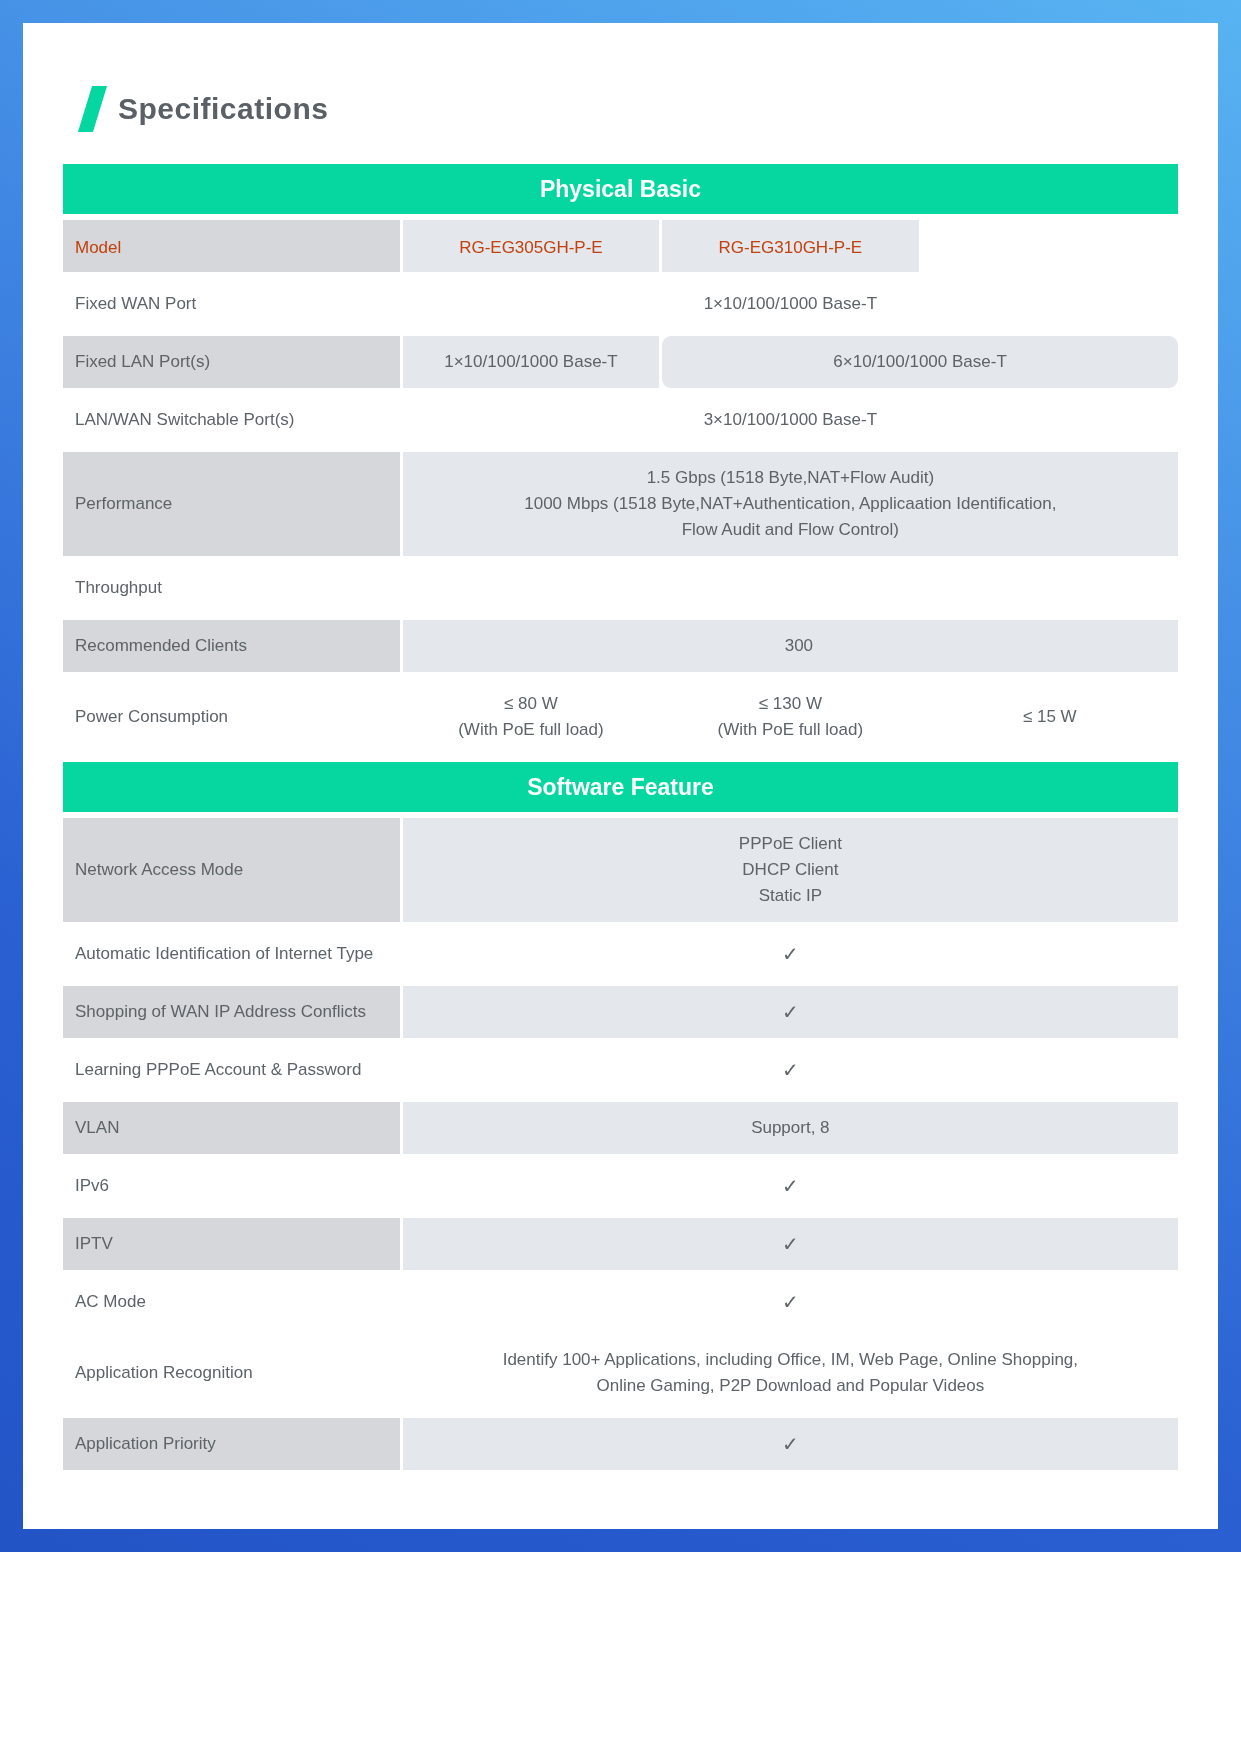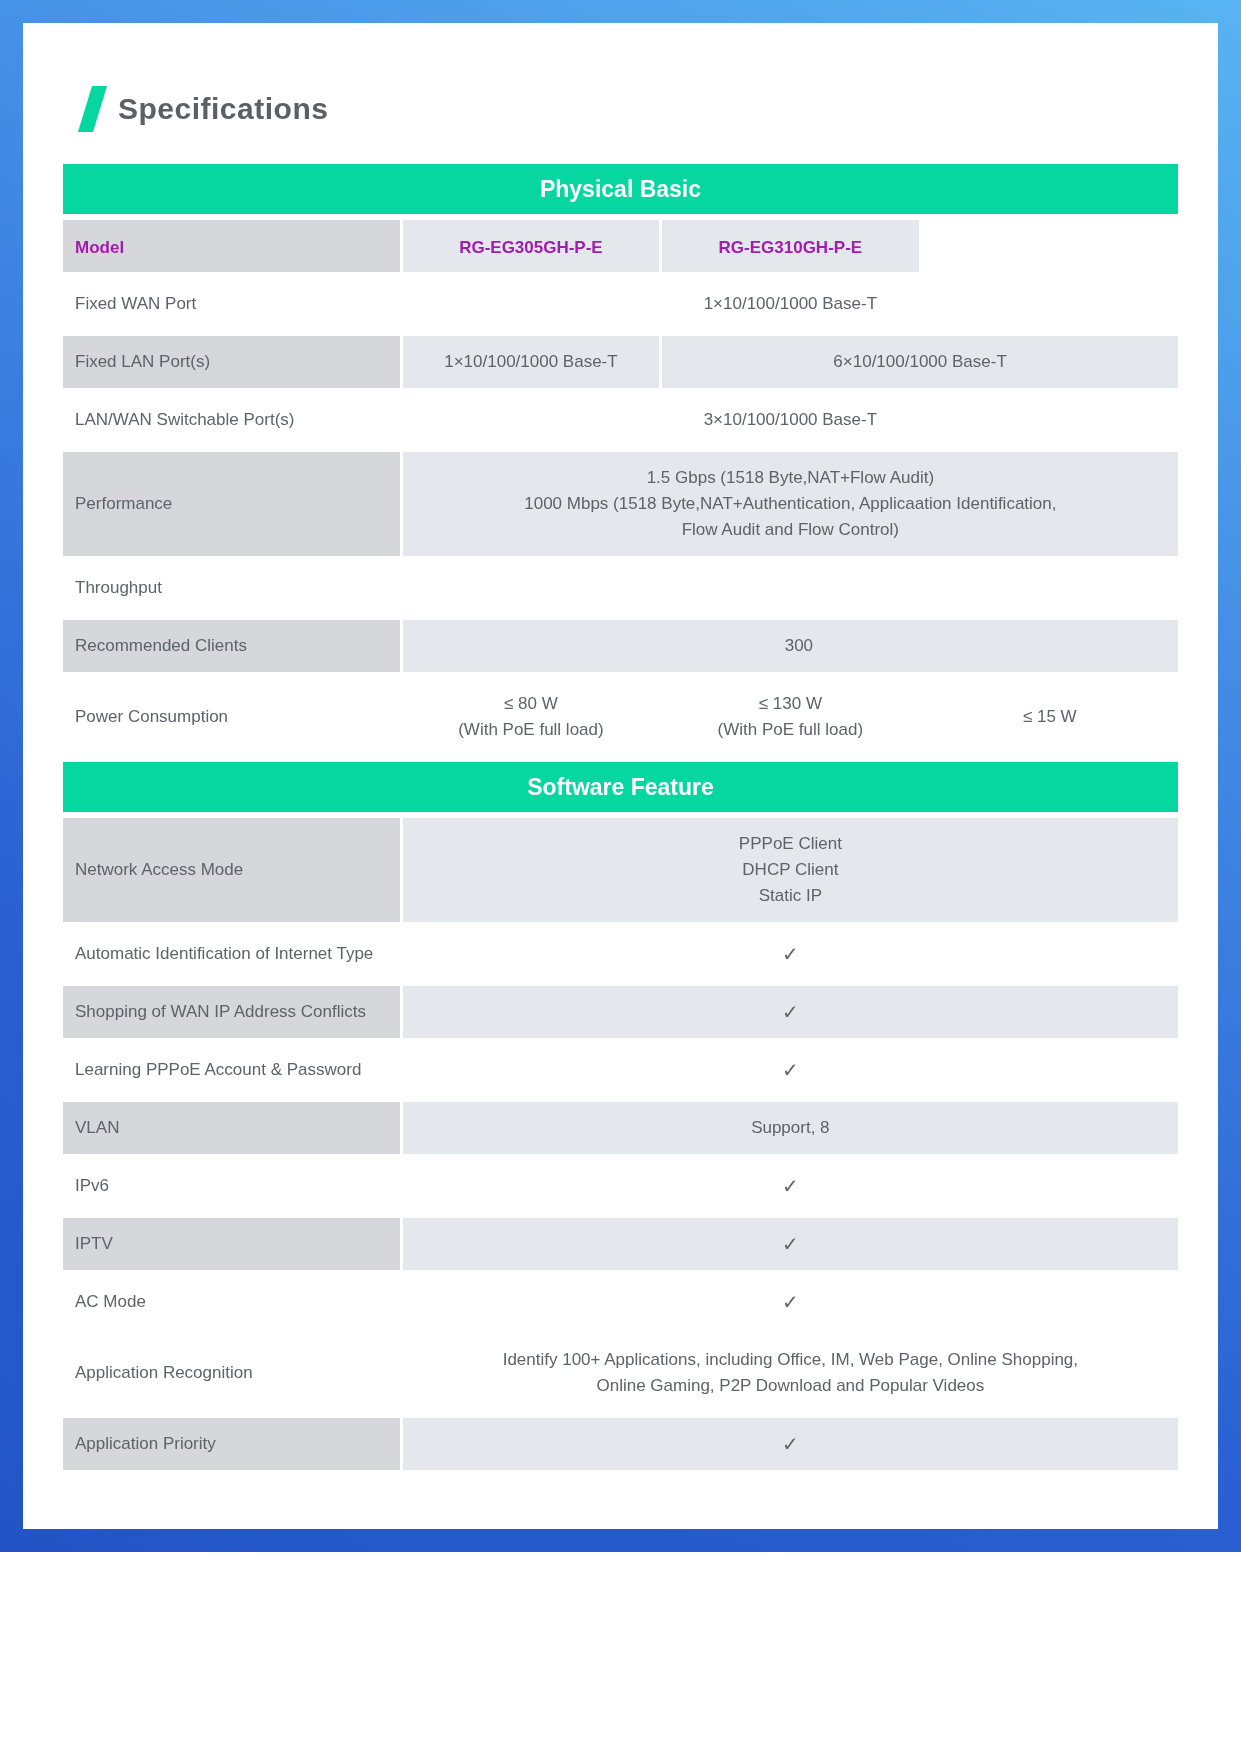--- a/index.html
+++ b/index.html
@@ -40,21 +40,21 @@
   .cell {
     min-height:52px;
     display:flex; flex-direction:column; justify-content:center;
     font-size:17px; color:#5d6368; line-height:26px;
     padding:13px 8px;
   }
   .label-cell { align-items:flex-start; text-align:left; padding-left:12px; padding-right:16px; }
   .value-cell { align-items:center; text-align:center; }
   .row.shaded .label-cell { background:#d5d7da; }
   .row.shaded .value-cell { background:#e4e7ec; }
-  .row.header-row .cell { font-weight:bold; color:#a21caf; padding-top:12px; padding-bottom:8px; }
+  .row.header-row .cell { font-weight:normal; color:#c2410c; padding-top:12px; padding-bottom:8px; }
   .check-cell .line { font-size:20px; color:#60666b; }
 </style>
 </head>
 <body>
 
 <div class="page">
   <div class="card">
     <div class="title-block">
       <div class="slash"></div>
       <div class="page-title">Specifications</div>
@@ -74,21 +74,21 @@
           <div class="cell label-cell">Fixed WAN Port</div>
           <div class="cell value-cell" style="grid-column: span 3;">
             <div class="line">1×10/100/1000 Base-T</div>
           </div>
         </div>
         <div class="row shaded">
           <div class="cell label-cell">Fixed LAN Port(s)</div>
           <div class="cell value-cell" style="grid-column: span 1;">
             <div class="line">1×10/100/1000 Base-T</div>
           </div>
-          <div class="cell value-cell" style="grid-column: span 2;">
+          <div class="cell value-cell" style="grid-column: span 2; border-radius: 9px;">
             <div class="line">6×10/100/1000 Base-T</div>
           </div>
         </div>
         <div class="row">
           <div class="cell label-cell">LAN/WAN Switchable Port(s)</div>
           <div class="cell value-cell" style="grid-column: span 3;">
             <div class="line">3×10/100/1000 Base-T</div>
           </div>
         </div>
         <div class="row shaded">

